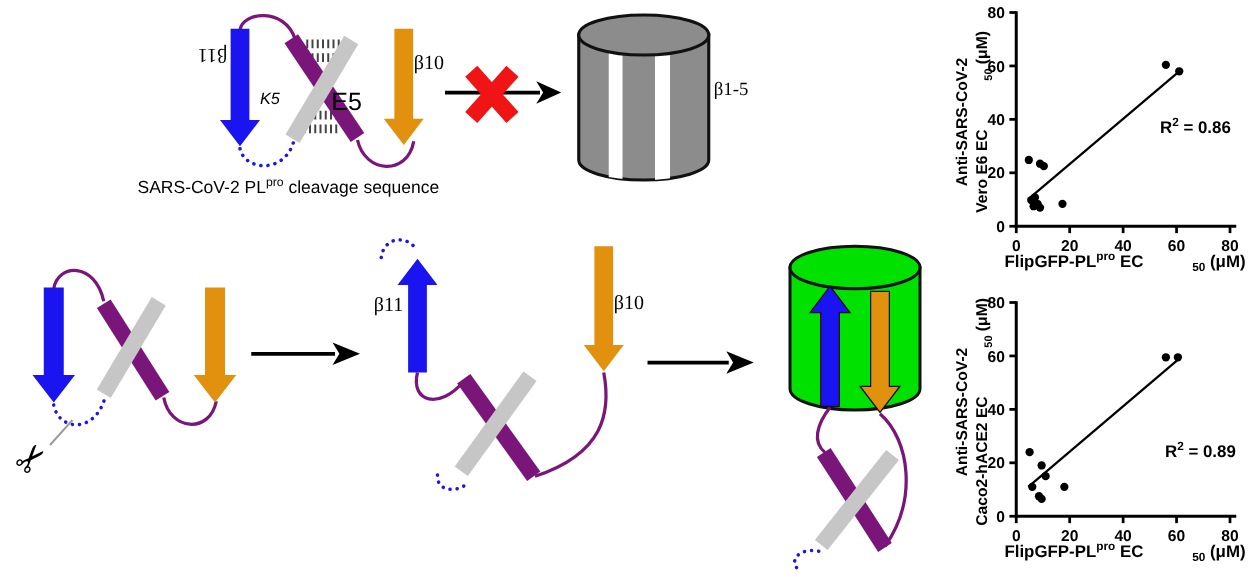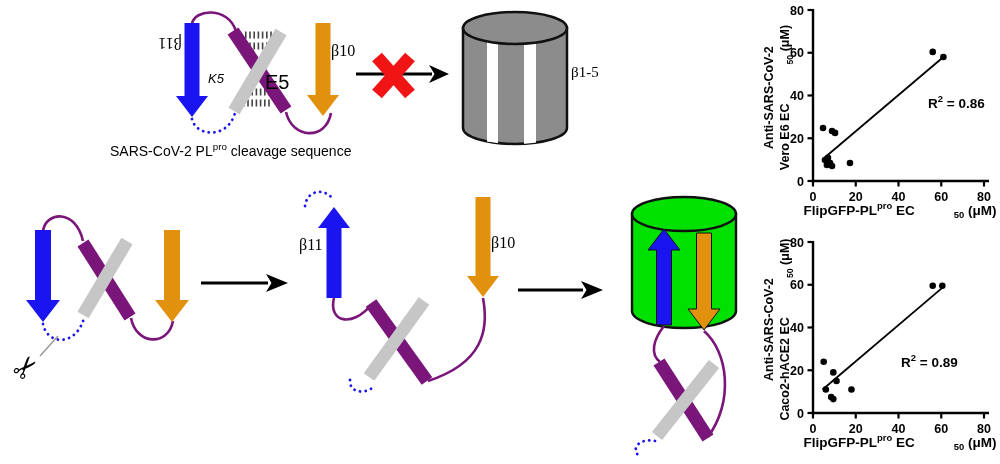--- a/index.html
+++ b/index.html
@@ -203,17 +203,17 @@
         <circle cx="71.6875" cy="129.7" r="3.3" fill="#000"></circle>
         <circle cx="81.30625" cy="140.3875" r="3.3" fill="#000"></circle>
         <circle cx="84.5125" cy="148.9375" r="3.3" fill="#000"></circle>
         <circle cx="73.825" cy="157.4875" r="3.3" fill="#000"></circle>
         <circle cx="79.16875" cy="164.96875" r="3.3" fill="#000"></circle>
         <circle cx="81.30625" cy="167.10625" r="3.3" fill="#000"></circle>
         <circle cx="99.475" cy="157.4875" r="3.3" fill="#000"></circle>
         <circle cx="180.7" cy="53.818749999999994" r="3.3" fill="#000"></circle>
         <circle cx="190.31875" cy="53.818749999999994" r="3.3" fill="#000"></circle>
       </svg>
-    <div class="r2" style="left:149px;top:120px;"><span>R</span><sup>2</sup><span> = 0.89</span></div>
+    <div class="r2" style="left:180px;top:120px;"><span>R</span><sup>2</sup><span> = 0.89</span></div>
     <div class="xtitle"><span>FlipGFP-PL</span><sup>pro</sup><span> EC</span><sub>50</sub><span> (μM)</span></div>
   </div>
 
 </div>
 
 </body></html>

